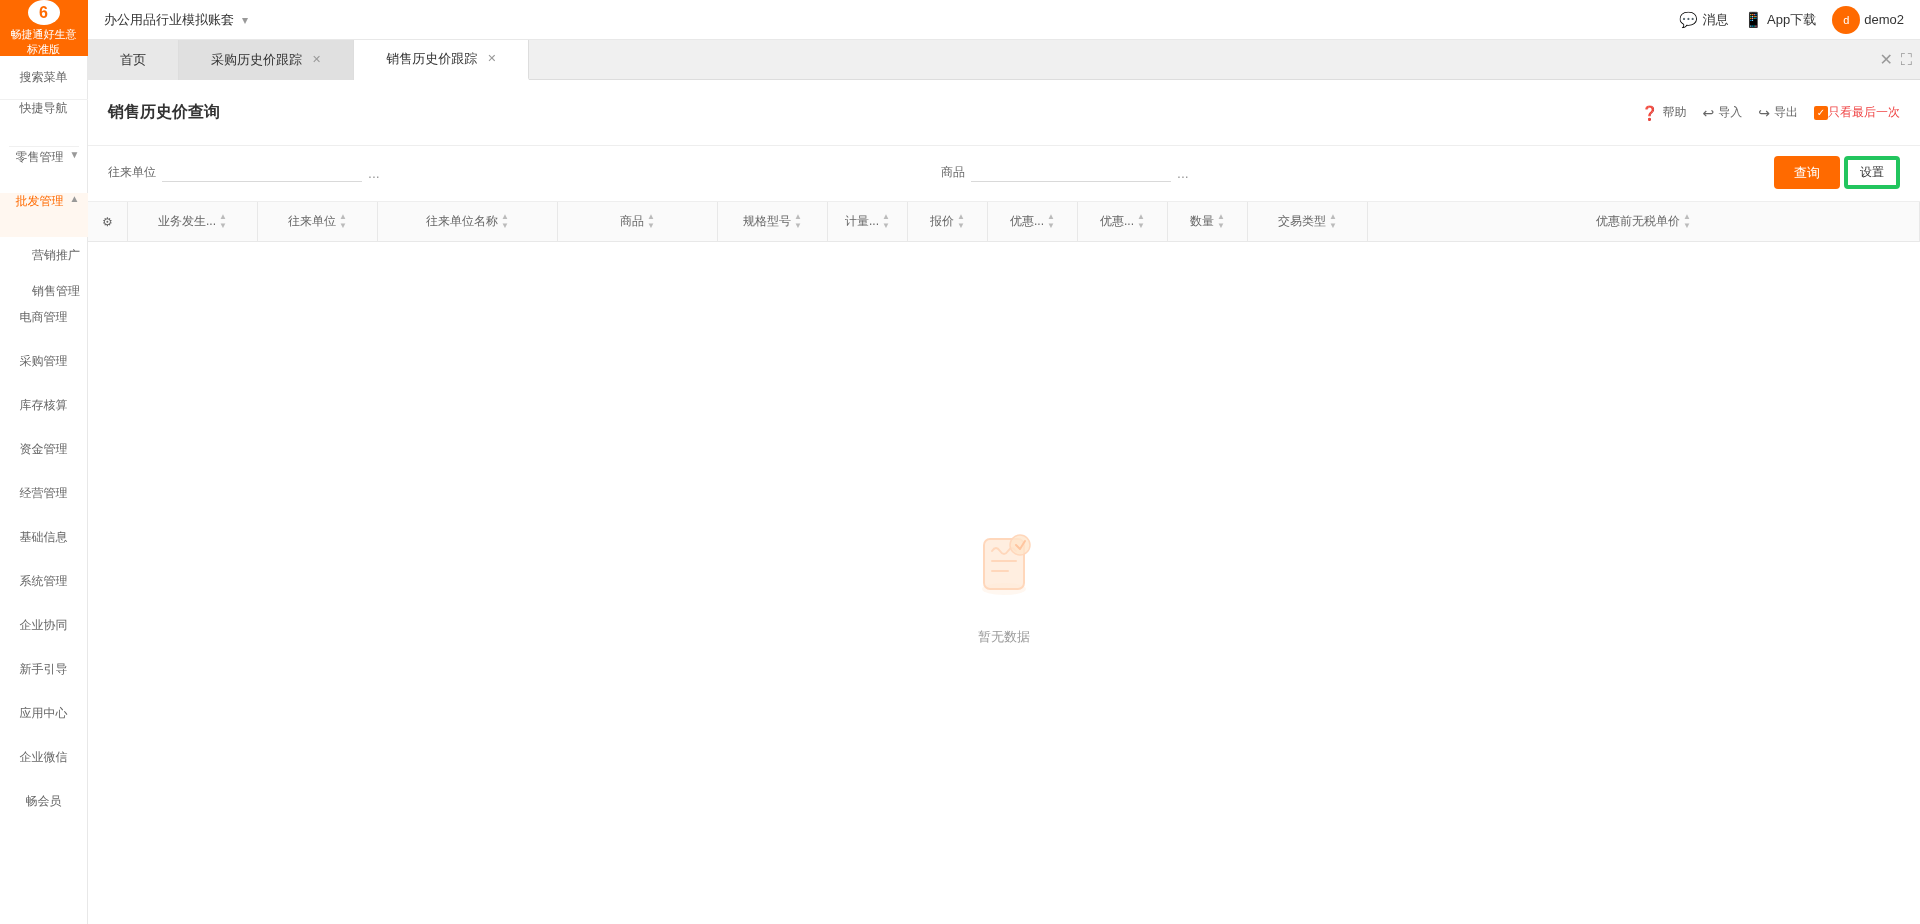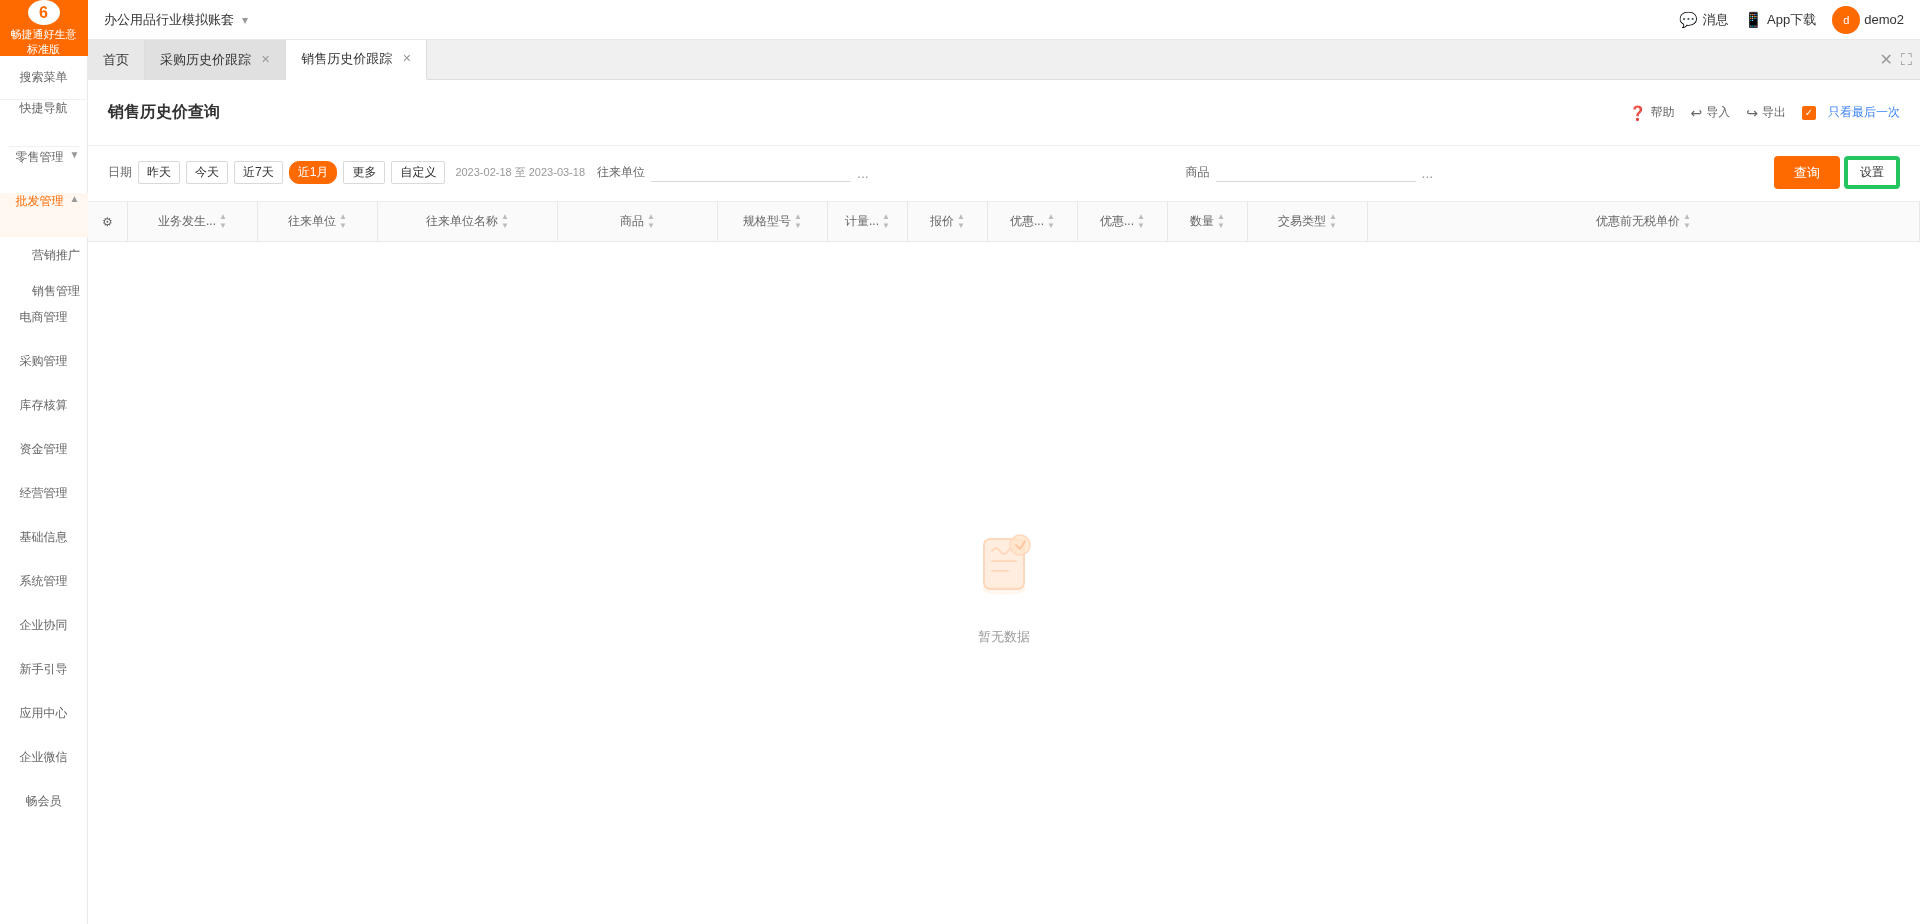--- a/index.html
+++ b/index.html
@@ -31,37 +31,37 @@
     .topbar-left { display: flex; align-items: center; gap: 8px; }
     .topbar-title { font-size: 13px; color: #333; }
     .topbar-dropdown { color: #999; font-size: 12px; cursor: pointer; }
     .topbar-right { display: flex; align-items: center; gap: 16px; }
     .topbar-right-item { display: flex; align-items: center; gap: 4px; font-size: 13px; color: #333; cursor: pointer; }
     .topbar-right-item .icon { font-size: 15px; color: #ff6a00; }
     .avatar { width: 28px; height: 28px; border-radius: 50%; background: #ff6a00; display: flex; align-items: center; justify-content: center; color: #fff; font-size: 11px; }
 
     
     .tabbar { height: 40px; background: #f0f0f0; display: flex; align-items: center; flex-shrink: 0; border-bottom: 1px solid #ddd; }
-    .tab { height: 40px; padding: 0 15px; display: flex; align-items: center; gap: 6px; cursor: pointer; font-size: 13px; color: #333; background: #e0e0e0; border-right: 1px solid #ddd; }
+    .tab { height: 40px; padding: 0 32px; display: flex; align-items: center; gap: 6px; cursor: pointer; font-size: 13px; color: #333; background: #e0e0e0; border-right: 1px solid #ddd; }
     .tab.home { background: #e8e8e8; color: #333; }
     .tab.active { background: #fff; color: #333; border-bottom: 2px solid #fff; }
     .tab .close { color: #999; font-size: 11px; cursor: pointer; margin-left: 4px; }
     .tabbar-actions { margin-left: auto; display: flex; align-items: center; padding-right: 8px; gap: 8px; }
     .tabbar-action-btn { font-size: 16px; color: #999; cursor: pointer; }
 
     
     .page-content { flex: 1; background: #f5f5f5; padding: 0; overflow: hidden; display: flex; flex-direction: column; }
 
     
     .page-header { background: #fff; padding: 22px 20px; border-bottom: 1px solid #eee; display: flex; align-items: center; justify-content: space-between; flex-shrink: 0; }
     .page-title { font-size: 16px; font-weight: bold; color: #333; }
     .page-header-actions { display: flex; align-items: center; gap: 16px; }
     .page-header-action { display: flex; align-items: center; gap: 4px; font-size: 12px; color: #666; cursor: pointer; }
     .page-header-action .icon { font-size: 14px; }
-    .checkbox-label { display: flex; align-items: center; gap: 12px; font-size: 12px; color: #3b82f6; }
+    .checkbox-label { display: flex; align-items: center; gap: 0; font-size: 12px; color: #ef4444; }
     .checkbox-styled { width: 14px; height: 14px; background: #ff6a00; border-radius: 2px; display: flex; align-items: center; justify-content: center; cursor: pointer; }
     .checkbox-styled::after { content: '✓'; color: #fff; font-size: 10px; }
 
     
     .filter-bar { background: #fff; padding: 10px 20px 12px; border-bottom: 1px solid #eee; flex-shrink: 0; }
     .filter-row { display: flex; align-items: center; gap: 12px; flex-wrap: wrap; }
     .filter-group { display: flex; align-items: center; gap: 6px; }
     .filter-label { font-size: 12px; color: #666; }
     .date-btn { padding: 2px 8px; border-radius: 2px; border: 1px solid #d9d9d9; background: #fff; font-size: 12px; color: #333; cursor: pointer; }
     .date-btn.active { background: #ff6a00; color: #fff; border-color: #ff6a00; border-radius: 10px; }
@@ -233,30 +233,20 @@
         </div>
         <div class="checkbox-label">
           <div class="checkbox-styled"></div>
           <span>只看最后一次</span>
         </div>
       </div>
     </div>
 
     <div class="filter-bar">
       <div class="filter-row">
-        <div class="filter-group">
-          <span class="filter-label">日期</span>
-          <button class="date-btn">昨天</button>
-          <button class="date-btn">今天</button>
-          <button class="date-btn">近7天</button>
-          <button class="date-btn active">近1月</button>
-          <button class="date-btn">更多</button>
-          <button class="date-btn">自定义</button>
-          <span class="date-range">2023-02-18 至 2023-03-18</span>
-        </div>
         <div class="filter-input-group">
           <span class="filter-label">往来单位</span>
           <input class="filter-input" type="text" style="">
           <span class="filter-input-dots">...</span>
         </div>
         <div class="filter-input-group">
           <span class="filter-label">商品</span>
           <input class="filter-input" type="text" style="">
           <span class="filter-input-dots">...</span>
         </div>

